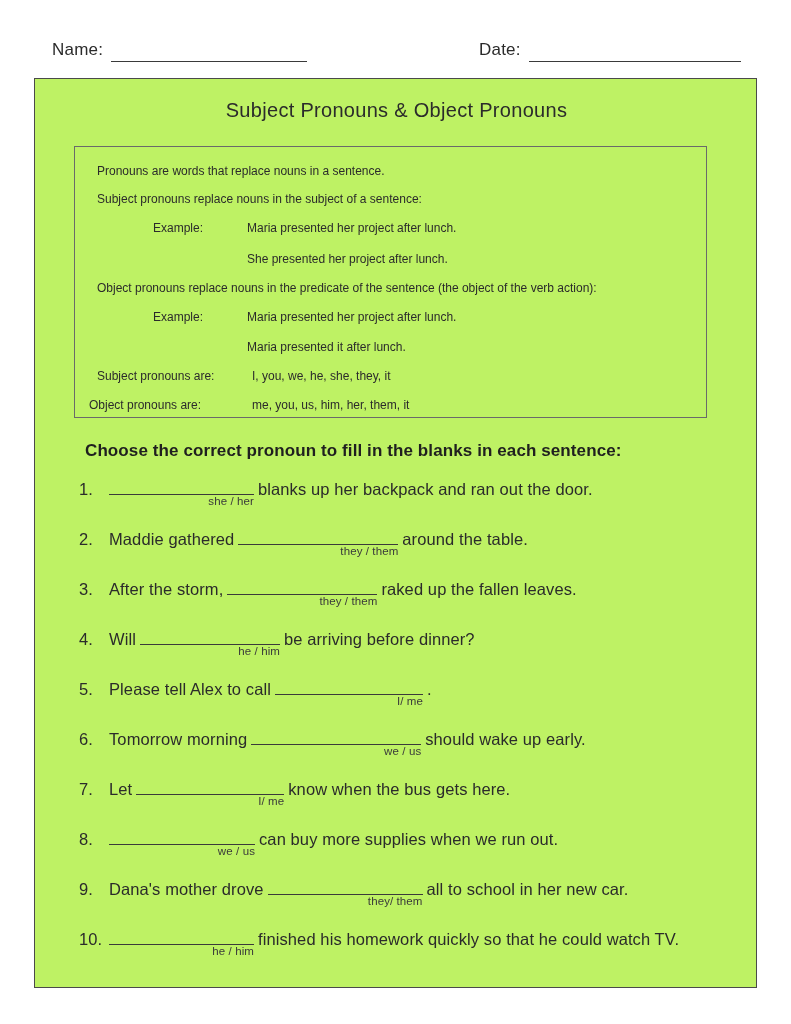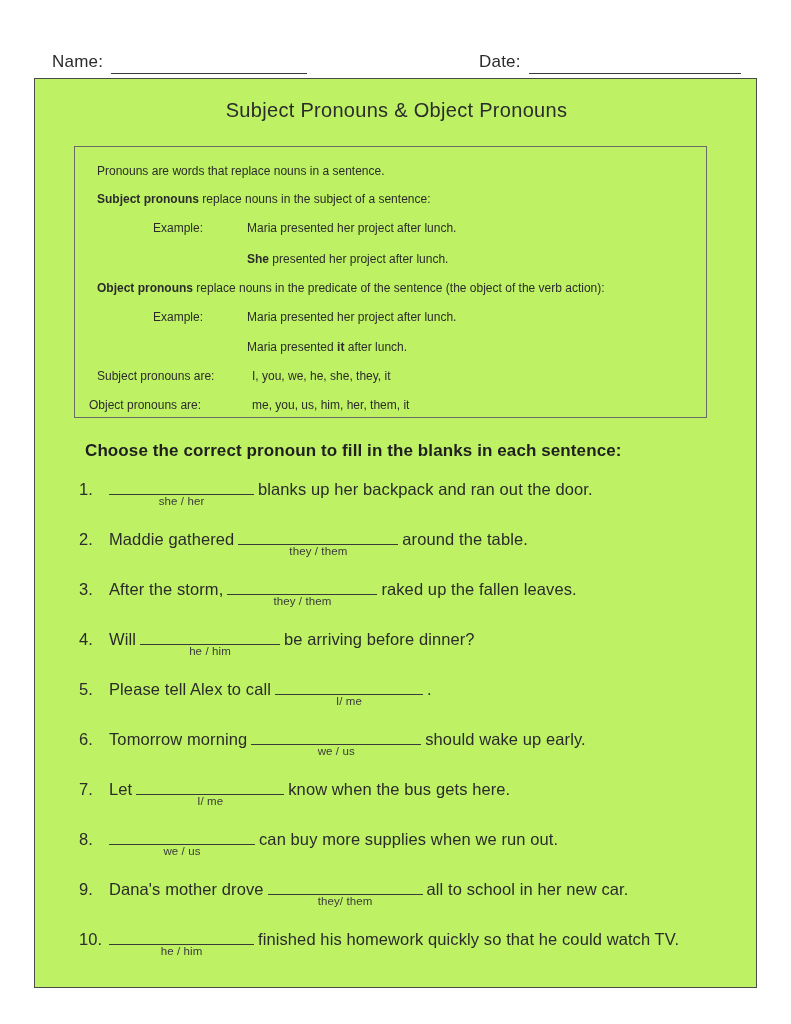--- a/index.html
+++ b/index.html
@@ -12,21 +12,21 @@
     height: 1024px;
     position: relative;
     font-family: "Liberation Sans", sans-serif;
     color: #2b2b2b;
     overflow: hidden;
   }
 
   
   .header-row {
     position: absolute;
-    top: 52px;
+    top: 40px;
     left: 0;
     width: 791px;
     height: 30px;
   }
   .field {
     position: absolute;
     display: flex;
     align-items: flex-end;
     white-space: nowrap;
   }
@@ -79,21 +79,21 @@
     border: 1.3px solid #6a6a6a;
     box-sizing: border-box;
   }
   .info-line {
     position: absolute;
     font-size: 12px;
     line-height: 16px;
     white-space: nowrap;
     color: #2b2b2b;
   }
-  .info-line b { font-weight: bold; }
+  .info-line b { font-weight: normal; }
   .lead      { left: 22px;  top: 16px;  }
   .rule-sub  { left: 22px;  top: 44px;  }
   .ex1-label { left: 78px;  top: 73px;  }
   .ex1-text  { left: 172px; top: 73px;  }
   .ex2-text  { left: 172px; top: 104px; }
   .rule-obj  { left: 22px;  top: 133px; }
   .ex3-label { left: 78px;  top: 162px; }
   .ex3-text  { left: 172px; top: 162px; }
   .ex4-text  { left: 172px; top: 192px; }
   .sp-label  { left: 22px;  top: 221px; }
@@ -147,21 +147,21 @@
   .blank {
     display: inline-block;
     border-bottom: 1.5px solid #3a3a3a;
     height: 15px;
   }
   .hint {
     position: absolute;
     top: 16px;
     left: 0;
     width: 100%;
-    text-align: center;
+    text-align: right;
     font-size: 11.5px;
     color: #3a3a3a;
     letter-spacing: .1px;
   }
 </style>
 </head>
 <body>
 
 <div class="header-row">
   <div class="field" id="name-field">

